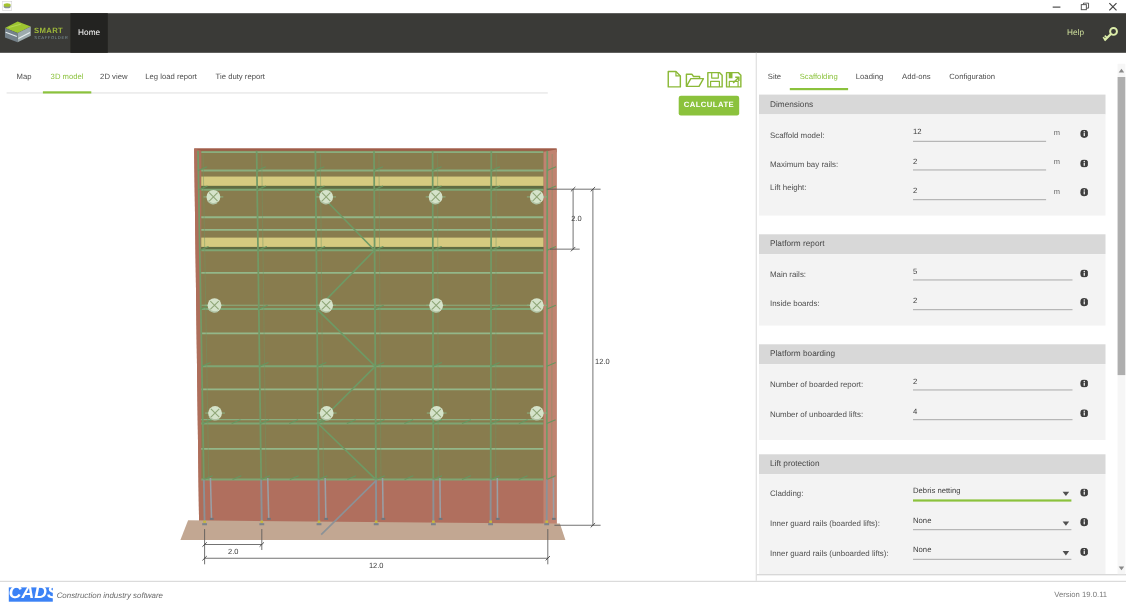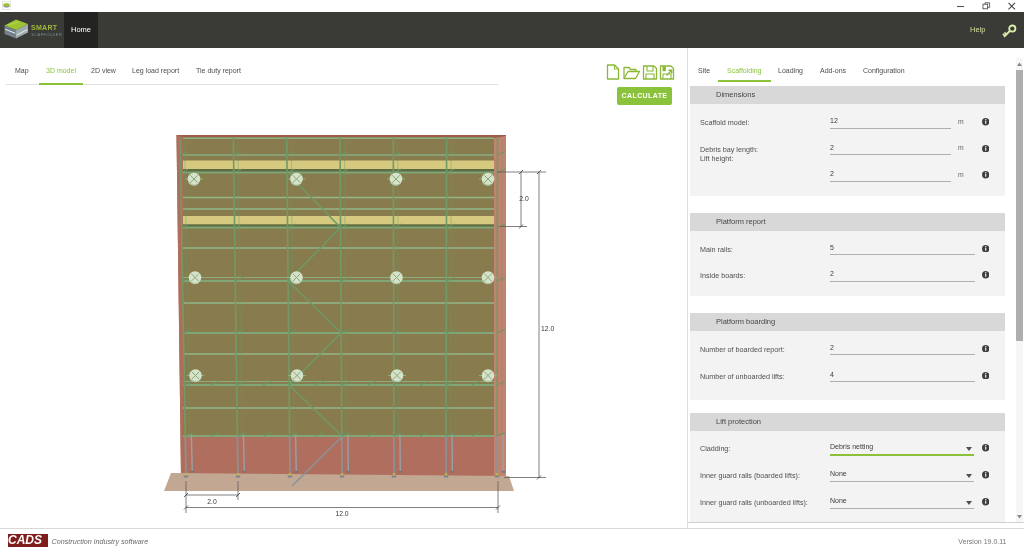--- a/index.html
+++ b/index.html
@@ -14,36 +14,36 @@
 .ltab { position:absolute; top:67px; font-size:7px; color:#4d4d4d; }
 #ltabline { position:absolute; left:6px; top:84px; width:492px; height:1px; background:#e2e2e2; }
 #ltabgreen { position:absolute; left:39px; top:82.5px; width:44px; height:2px; background:#8bc23c; }
 
 .rtab { position:absolute; top:67px; font-size:7px; color:#4d4d4d; }
 #rtabgreen { position:absolute; left:718px; top:80px; width:53px; height:2px; background:#8bc23c; }
 
 #calc { position:absolute; left:617px; top:87px; width:55px; height:18px; background:#8bc23c; border-radius:2px; color:#fff; font-size:7px; font-weight:bold; text-align:center; line-height:18px; letter-spacing:0.4px; }
 
 .sechead { position:absolute; left:690px; width:315px; height:18px; background:#d8d8d8; color:#474747; font-size:7.5px; line-height:18px; }
-.sechead span { margin-left:26px;text-align:right; }
+.sechead span { margin-left:10px;text-align:right; }
 .secbody { position:absolute; left:690px; width:315px; background:#f3f3f3; }
 .lbl { position:absolute; left:700px; font-size:7.2px; color:#4f4f4f; }
 .val { position:absolute; left:830px; font-size:7px; color:#3c3c3c; }
 .ul { position:absolute; left:830px; height:1px; }
 .unit { position:absolute; left:958px; font-size:6.8px; color:#666; }
 .info { position:absolute; left:982px; }
 .arrow { position:absolute; left:966px; width:0; height:0; border-left:3.8px solid transparent; border-right:3.8px solid transparent; border-top:4px solid #4f4f4f; }
 
 #vdiv { position:absolute; left:687px; top:48px; width:1px; height:480px; background:#ddd; }
 
 #sbtrack { position:absolute; left:1016px; top:58px; width:7px; height:464px; background:#f6f6f6; }
 #sbthumb { position:absolute; left:1016px; top:70px; width:7px; height:271px; background:#aeaeae; }
 
 #footline { position:absolute; left:0; top:528px; width:1024px; height:1px; background:#d8d8d8; }
-#cads { position:absolute; left:8px; top:533.5px; width:40px; height:13px; background:#7f1d1d; color:#fff; font-style:italic; font-weight:bold; font-size:12px; text-align:left; line-height:12.5px; letter-spacing:0px; }
+#cads { position:absolute; left:8px; top:533.5px; width:40px; height:13px; background:#3b82f6; color:#fff; font-style:italic; font-weight:bold; font-size:16px; text-align:left; line-height:12.5px; letter-spacing:0px; }
 #footer1 { position:absolute; left:51.5px; top:536.5px; font-size:7.2px; color:#6a6a6a;font-style:italic; }
 #version { position:absolute; right:17.5px; top:538px; font-size:7px; color:#777; }
 .panelcut { position:absolute; left:688px; top:522px; width:336px; height:1px; background:#cfcfcf; }
 </style></head>
 <body>
 
 <div id="titlebar">
   <svg class="abs" style="left:2px;top:1px" width="9" height="9" viewBox="0 0 9 9">
       <rect x="0.3" y="0.3" width="8.4" height="8.4" fill="#fdfdfd" stroke="#cfcfcf" stroke-width="0.5"></rect>
       <ellipse cx="4.5" cy="4.8" rx="3.2" ry="1.8" fill="#8a9598"></ellipse>
@@ -340,30 +340,30 @@
 <div class="secbody" style="top:431px;height:91px"></div>
 <div class="lbl" style="top:118.2px">Scaffold model:</div>
 <div class="val" style="top:117px">12</div>
 <div class="ul" style="top:127.6px;width:121px;background:#b0b0b0"></div>
 <div class="unit" style="top:117.5px">m</div>
 <svg class="info" style="top:118.4px" width="7.4" height="7.4" viewBox="0 0 14 14">
     <circle cx="7" cy="7" r="7" fill="#3f3f3f"></circle>
     <rect x="5.9" y="5.6" width="2.2" height="5.2" fill="#f2f2f2"></rect>
     <circle cx="7" cy="3.4" r="1.35" fill="#f2f2f2"></circle>
   </svg>
-<div class="lbl" style="top:144.7px">Debris bay length:</div>
+<div class="lbl" style="top:144.7px">Maximum bay rails:</div>
 <div class="val" style="top:143.5px">2</div>
 <div class="ul" style="top:154.1px;width:121px;background:#b0b0b0"></div>
 <div class="unit" style="top:144.0px">m</div>
 <svg class="info" style="top:144.9px" width="7.4" height="7.4" viewBox="0 0 14 14">
     <circle cx="7" cy="7" r="7" fill="#3f3f3f"></circle>
     <rect x="5.9" y="5.6" width="2.2" height="5.2" fill="#f2f2f2"></rect>
     <circle cx="7" cy="3.4" r="1.35" fill="#f2f2f2"></circle>
   </svg>
-<div class="lbl" style="top:154px">Lift height:</div>
+<div class="lbl" style="top:166px">Lift height:</div>
 <div class="val" style="top:170px">2</div>
 <div class="ul" style="top:180.6px;width:121px;background:#b0b0b0"></div>
 <div class="unit" style="top:170.5px">m</div>
 <svg class="info" style="top:171.4px" width="7.4" height="7.4" viewBox="0 0 14 14">
     <circle cx="7" cy="7" r="7" fill="#3f3f3f"></circle>
     <rect x="5.9" y="5.6" width="2.2" height="5.2" fill="#f2f2f2"></rect>
     <circle cx="7" cy="3.4" r="1.35" fill="#f2f2f2"></circle>
   </svg>
 <div class="lbl" style="top:244.7px">Main rails:</div>
 <div class="val" style="top:243.5px">5</div>

